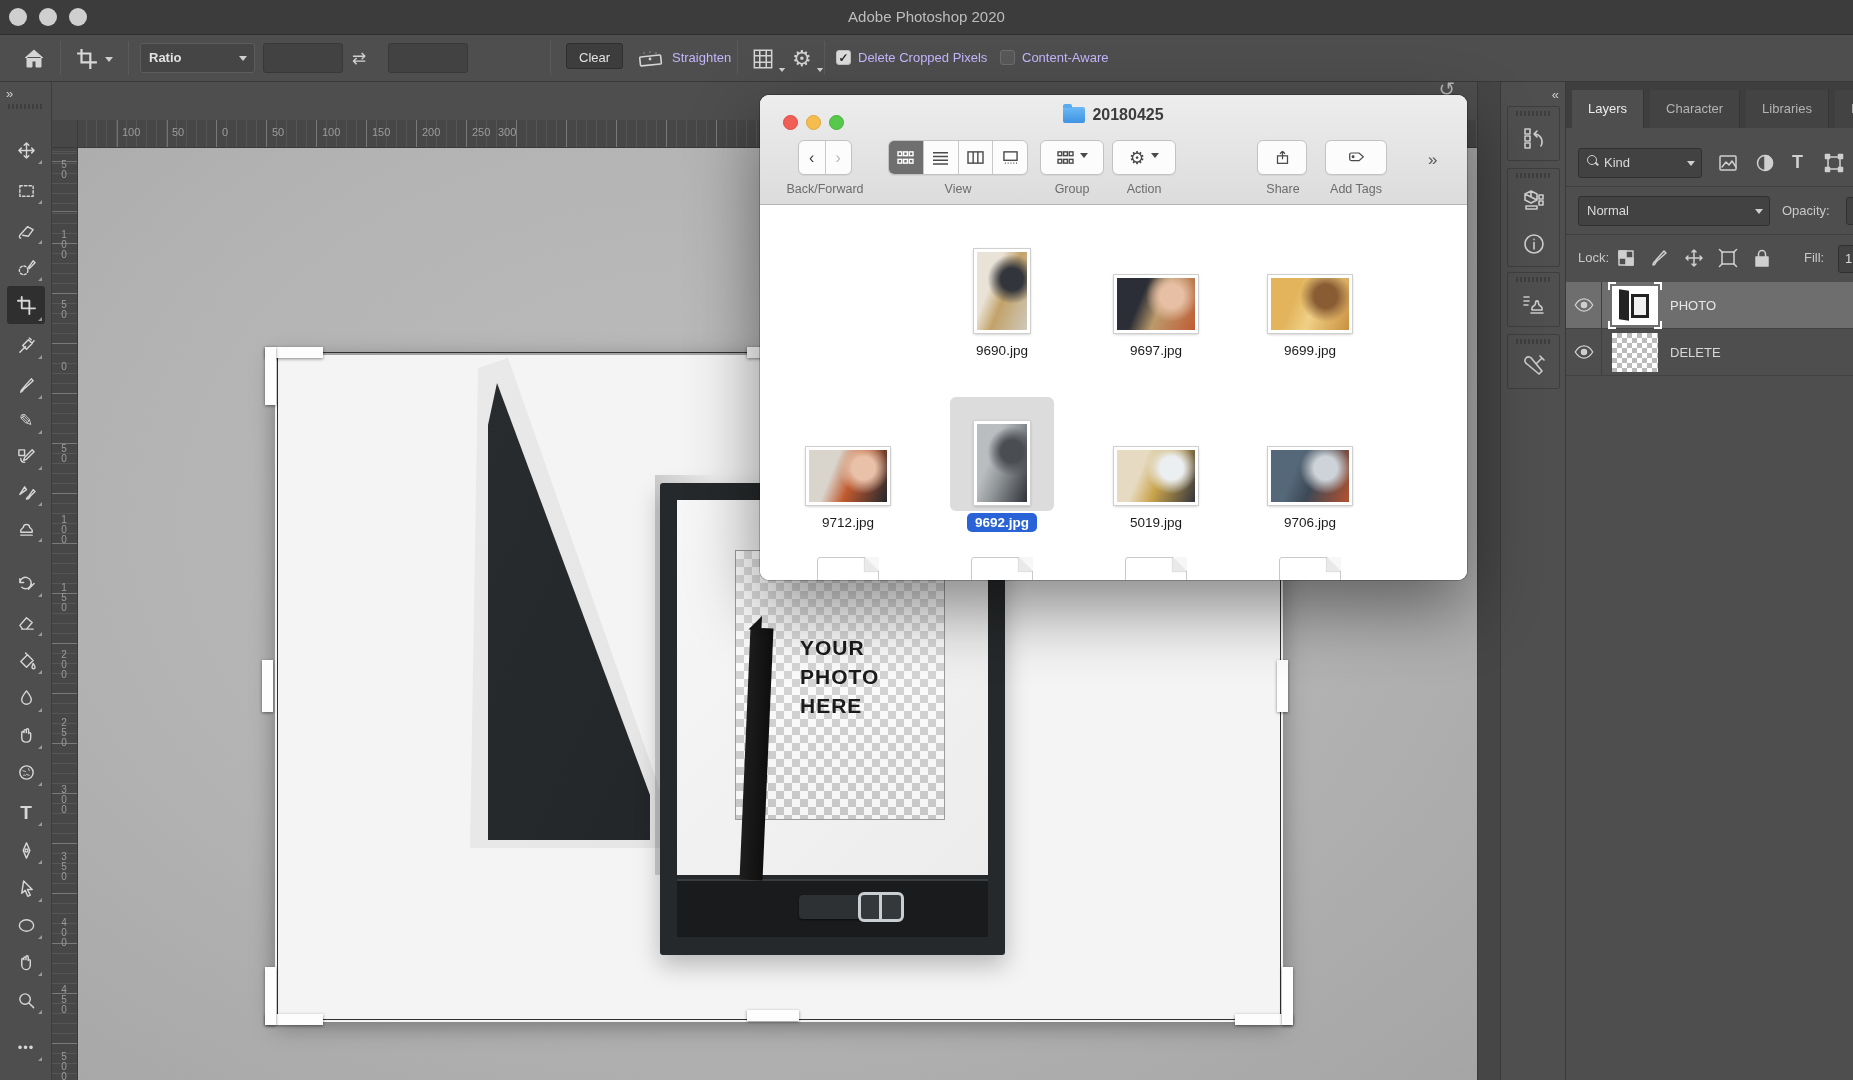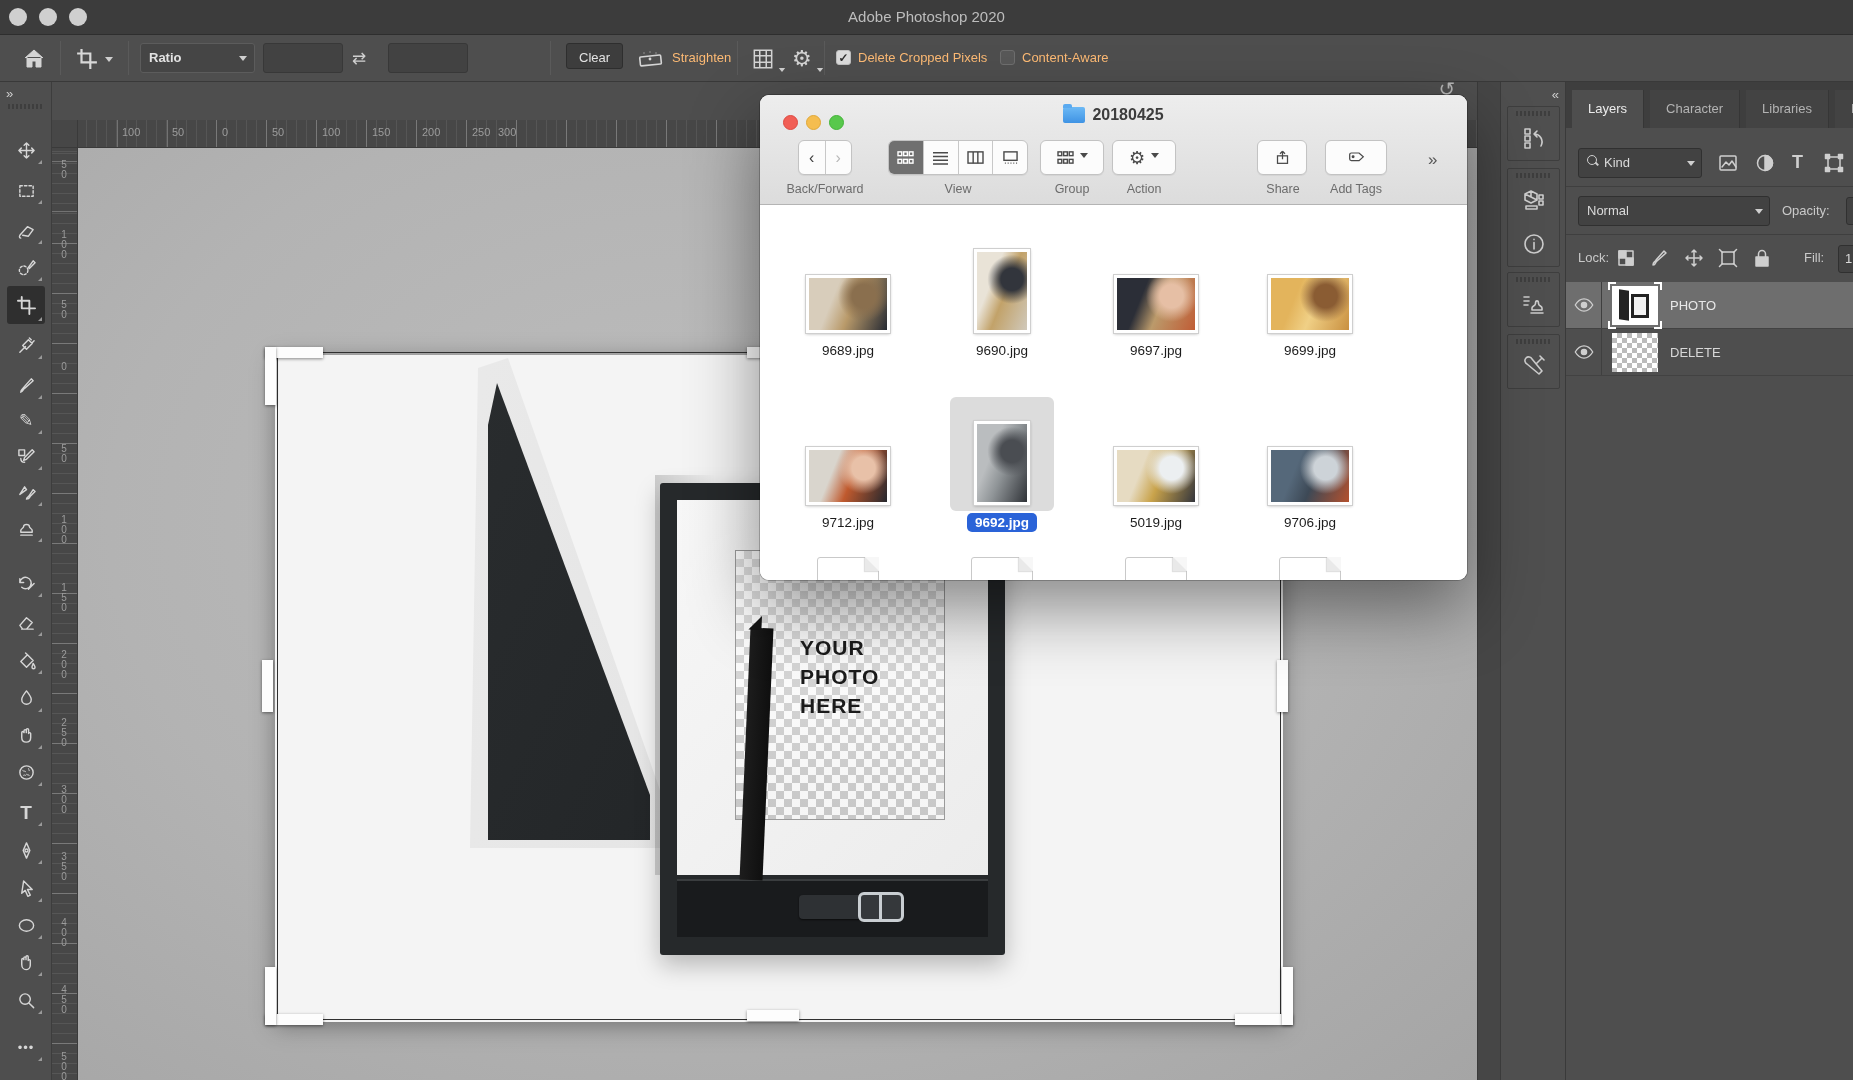--- a/index.html
+++ b/index.html
@@ -13,21 +13,21 @@
 
   
   .optionsbar{position:absolute;left:0;top:35px;width:1853px;height:47px;background:#4e4e4e;border-bottom:1px solid #393939;}
   .opt-sep{position:absolute;top:6px;height:34px;width:1px;background:#404040;border-right:1px solid #5a5a5a;}
   .opt-icon{position:absolute;color:#d4d4d4;}
   .dd{position:absolute;height:30px;top:8px;background:#454545;border:1px solid #5c5c5c;border-radius:3px;color:#e2e2e2;font-size:13px;line-height:28px;padding:0 8px;font-weight:bold;}
   .dd .caret{position:absolute;right:7px;top:12px;}
   .caret{width:0;height:0;border:4px solid transparent;border-top:5px solid #cfcfcf;display:inline-block;}
   .opt-input{position:absolute;height:30px;top:8px;background:#424242;border:1px solid #383838;border-radius:3px;}
   .btn-dark{position:absolute;top:8px;height:26px;background:#3d3d3d;border:1px solid #2e2e2e;border-radius:3px;color:#e2e2e2;font-size:13px;line-height:28px;padding:0 12px;}
-  .opt-label{position:absolute;top:15px;font-size:13px;color:#fdba74;}
+  .opt-label{position:absolute;top:15px;font-size:13px;color:#c4b5fd;}
   .checkbox{position:absolute;top:15px;width:15px;height:15px;border-radius:3px;}
   .checkbox.on{background:#dcdcdc;border:1px solid #c0c0c0;color:#2d2d2d;font-size:12px;line-height:14px;text-align:center;font-weight:bold;}
   .checkbox.off{background:#585858;border:1px solid #6e6e6e;}
   .swap{position:absolute;top:13px;font-size:17px;color:#cfcfcf;}
   .reset{position:absolute;left:1430px;top:42px;width:34px;text-align:center;font-size:20px;color:#b5b5b5;border-bottom:2px solid #9a9a9a;padding-bottom:0px;height:30px;}
 
   
   .tabbar{position:absolute;left:52px;top:82px;width:1425px;height:38px;background:#383838;}
   .doctab{position:absolute;left:0;top:0;width:300px;height:38px;background:#4c4c4c;color:#d2d2d2;font-size:13px;line-height:38px;}
   .doctab .close{color:#9c9c9c;margin:0 8px 0 14px;font-size:14px;}
@@ -517,26 +517,20 @@
             <circle cx="6" cy="7" r="1" fill="#4a4a4a"></circle>
           </svg>
       </div>
       <div class="f-label" style="left:596px">Add Tags</div>
 
       <div class="f-chev">»</div>
     </div>
 
     <div class="f-content">
 
-      <div class="cell" style="left:88px;top:28px">
-        <div class="thumbwrap">
-            <div class="thumb land" style="background: radial-gradient(circle at 70% 35%, rgb(138, 111, 78) 0px, rgb(138, 111, 78) 18%, transparent 40%), linear-gradient(112deg, rgb(216, 205, 187) 0px, rgb(216, 205, 187) 32%, rgb(185, 154, 106) 55%, rgb(38, 42, 51) 100%);"></div>
-          </div>
-        <div><span class="fname">9689.jpg</span></div>
-      </div>
       <div class="cell" style="left:242px;top:28px">
         <div class="thumbwrap">
             <div class="thumb port" style="background: radial-gradient(circle at 70% 35%, rgb(50, 53, 60) 0px, rgb(50, 53, 60) 18%, transparent 40%), linear-gradient(112deg, rgb(233, 227, 215) 0px, rgb(233, 227, 215) 32%, rgb(194, 162, 105) 55%, rgb(208, 201, 187) 100%);"></div>
           </div>
         <div><span class="fname">9690.jpg</span></div>
       </div>
       <div class="cell" style="left:396px;top:28px">
         <div class="thumbwrap">
             <div class="thumb land" style="background: radial-gradient(circle at 70% 35%, rgb(230, 191, 165) 0px, rgb(230, 191, 165) 18%, transparent 40%), linear-gradient(112deg, rgb(43, 46, 55) 0px, rgb(43, 46, 55) 32%, rgb(187, 154, 107) 55%, rgb(192, 92, 53) 100%);"></div>
           </div>

